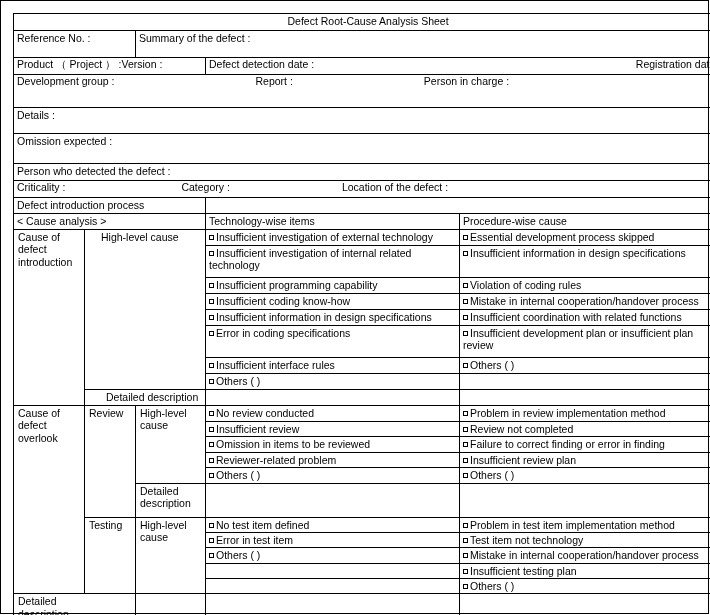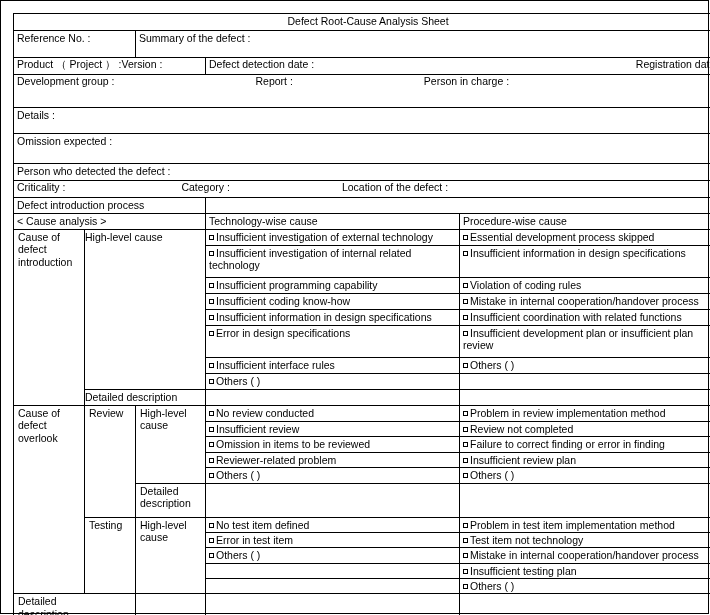--- a/index.html
+++ b/index.html
@@ -134,31 +134,31 @@
       </td>
     </tr>
 
     <tr style="height:16px">
       <td colspan="3" class="mid">Defect introduction process</td>
       <td colspan="2" class="mid"></td>
     </tr>
 
     <tr style="height:16px">
       <td colspan="3" class="mid">&lt; Cause analysis &gt;</td>
-      <td class="mid">Technology-wise cause</td>
+      <td class="mid">Technology-wise items</td>
       <td class="mid">Procedure-wise cause</td>
     </tr>
 
     <tr style="height:16px">
       <td rowspan="9" class="mid" style="padding-left:4px">
         <div>Cause of</div>
         <div>defect</div>
         <div>introduction</div>
       </td>
-      <td rowspan="8" colspan="2" class="mid" style="padding-left:0">High-level cause</td>
+      <td rowspan="8" colspan="2" class="mid" style="padding-left:16px">High-level cause</td>
       <td class="mid"><span class="chk"></span><span class="opt">Insufficient investigation of external technology</span></td>
       <td class="mid"><span class="chk"></span><span class="opt">Essential development process skipped</span></td>
     </tr>
 
     <tr style="height:32px">
       <td><span class="chk"></span><span class="opt">Insufficient investigation of internal related technology</span></td>
       <td class="mid"><span class="chk"></span><span class="opt">Insufficient information in design specifications</span></td>
     </tr>
 
     <tr style="height:16px">
@@ -170,36 +170,36 @@
       <td class="mid"><span class="chk"></span><span class="opt">Insufficient coding know-how</span></td>
       <td class="mid"><span class="chk"></span><span class="opt">Mistake in internal cooperation/handover process</span></td>
     </tr>
 
     <tr style="height:16px">
       <td class="mid"><span class="chk"></span><span class="opt">Insufficient information in design specifications</span></td>
       <td class="mid"><span class="chk"></span><span class="opt">Insufficient coordination with related functions</span></td>
     </tr>
 
     <tr style="height:32px">
-      <td class="mid"><span class="chk"></span><span class="opt">Error in design specifications</span></td>
+      <td class="mid"><span class="chk"></span><span class="opt">Error in coding specifications</span></td>
       <td><span class="chk"></span><span class="opt">Insufficient development plan or insufficient plan review</span></td>
     </tr>
 
     <tr style="height:16px">
       <td class="mid"><span class="chk"></span><span class="opt">Insufficient interface rules</span></td>
       <td class="mid"><span class="chk"></span><span class="opt">Others (                              )</span></td>
     </tr>
 
     <tr style="height:16px">
       <td class="mid"><span class="chk"></span><span class="opt">Others (                    )</span></td>
       <td class="mid"></td>
     </tr>
 
     <tr style="height:16px">
-      <td colspan="2" class="mid" style="padding-left:0">Detailed description</td>
+      <td colspan="2" class="mid" style="padding-left:21px">Detailed description</td>
       <td class="mid"></td>
       <td class="mid"></td>
     </tr>
 
     <tr style="height:16px">
       <td rowspan="12" class="mid" style="padding-left:4px">
         <div>Cause of</div>
         <div>defect</div>
         <div>overlook</div>
       </td>

